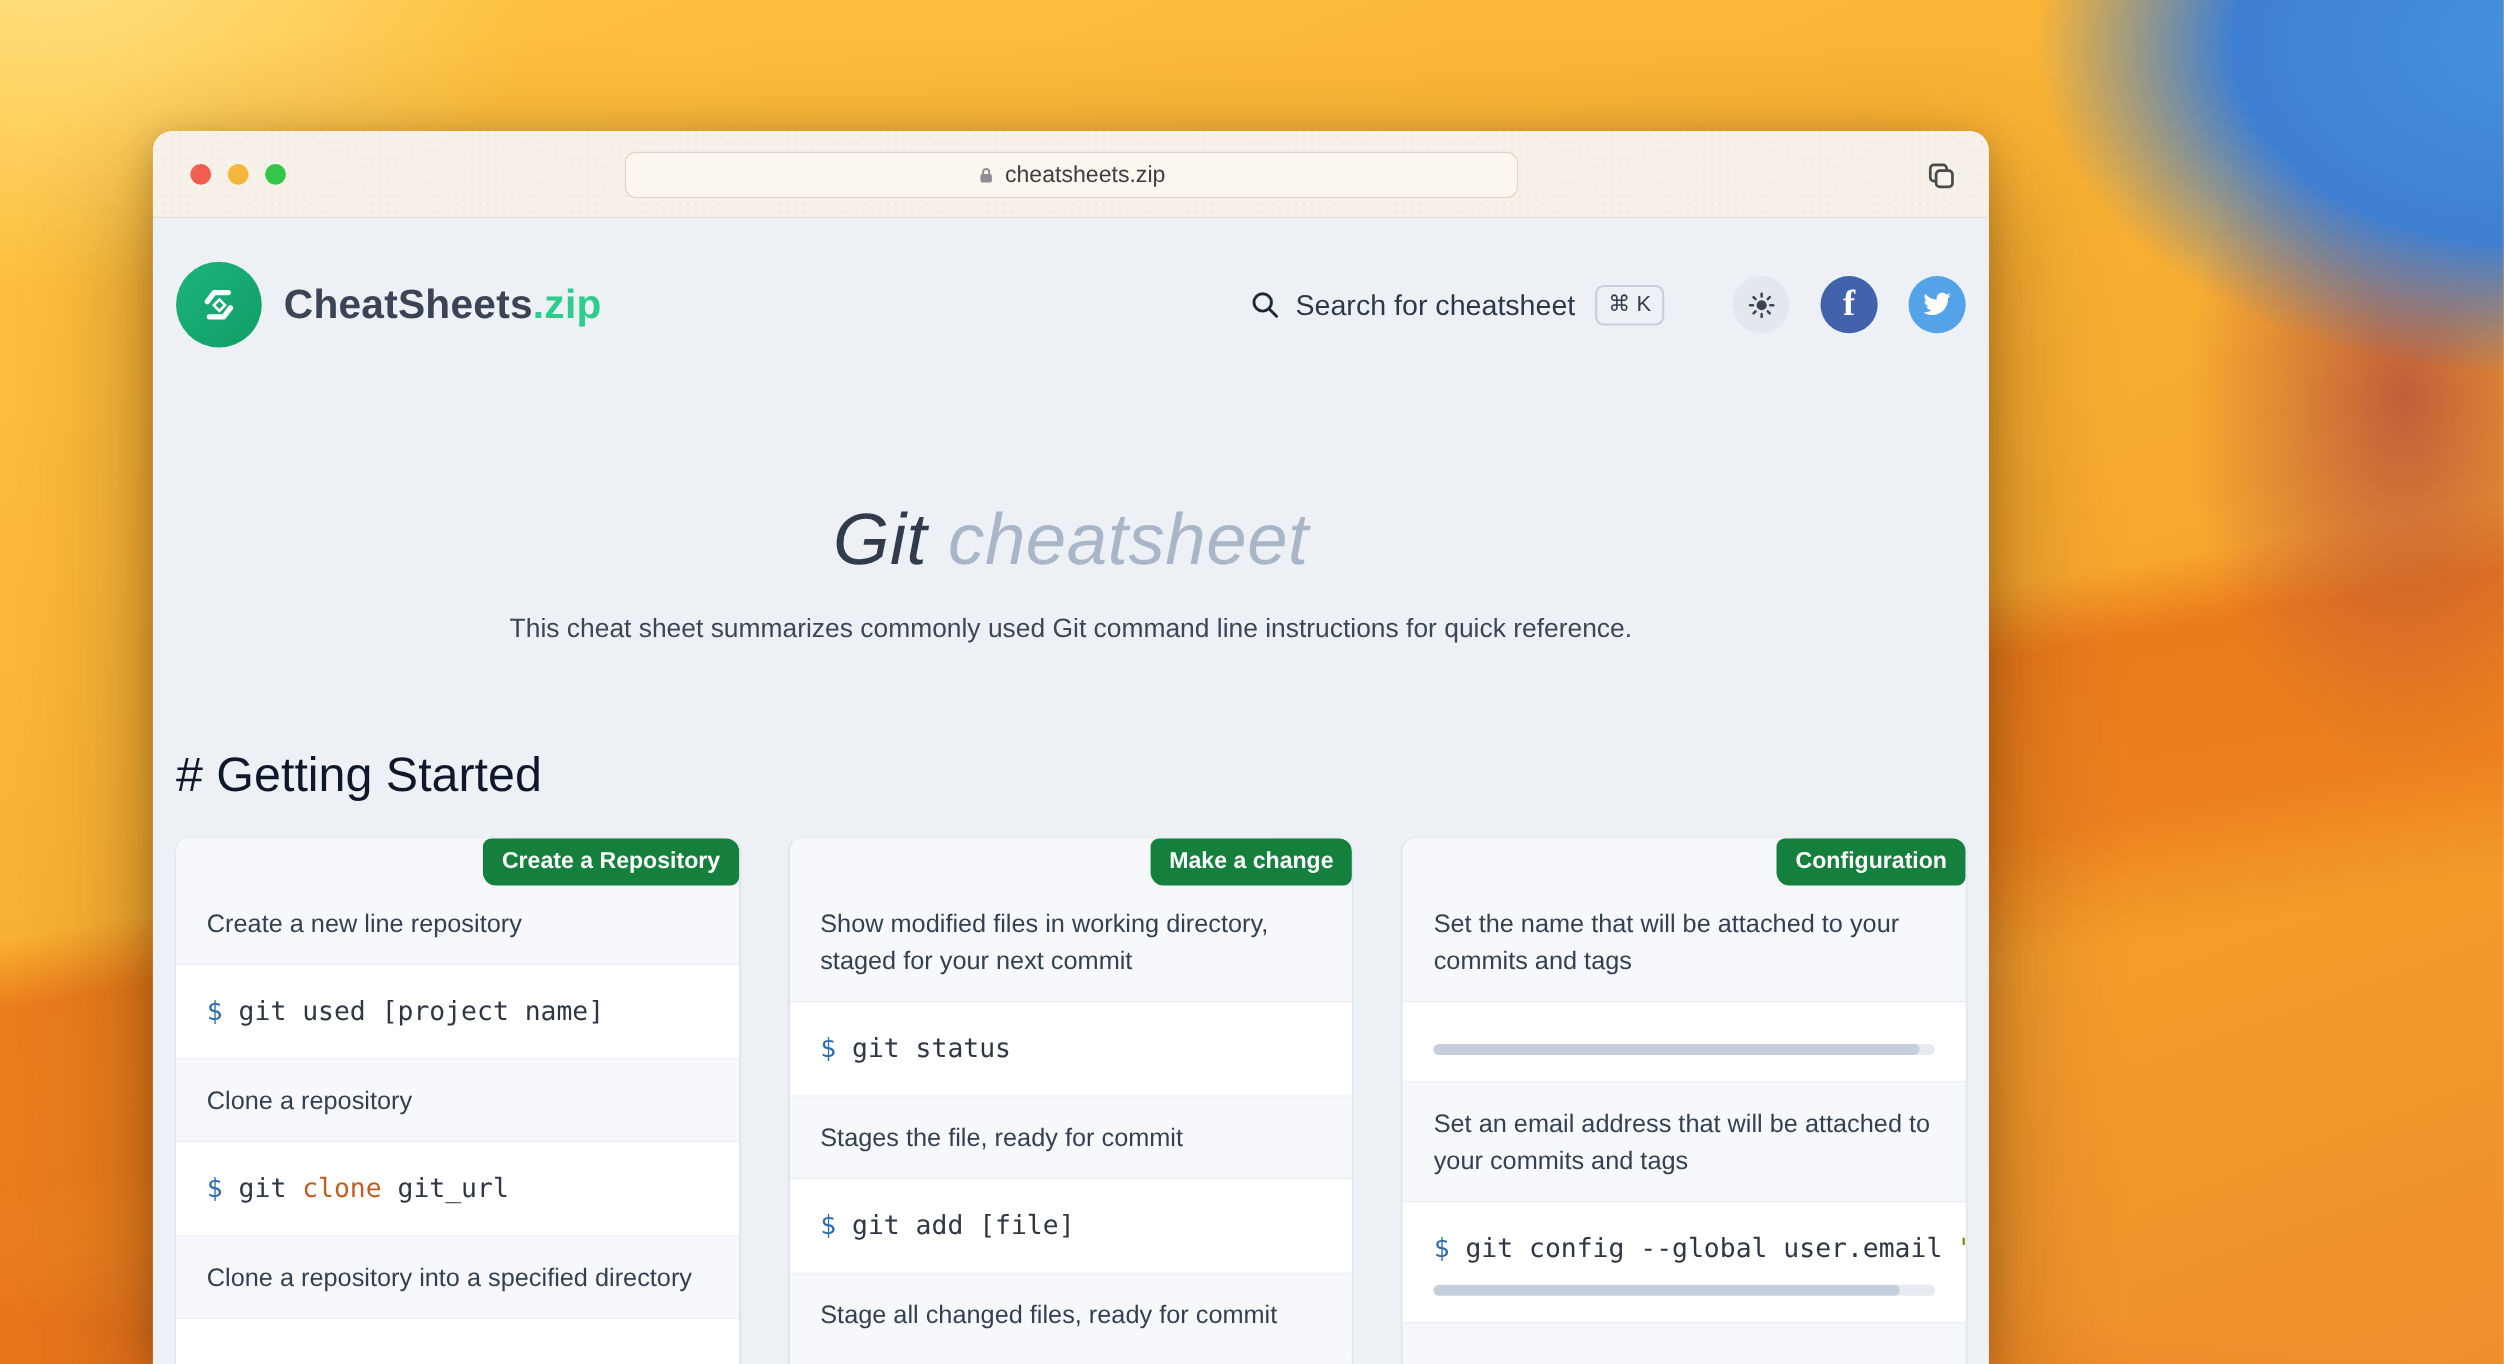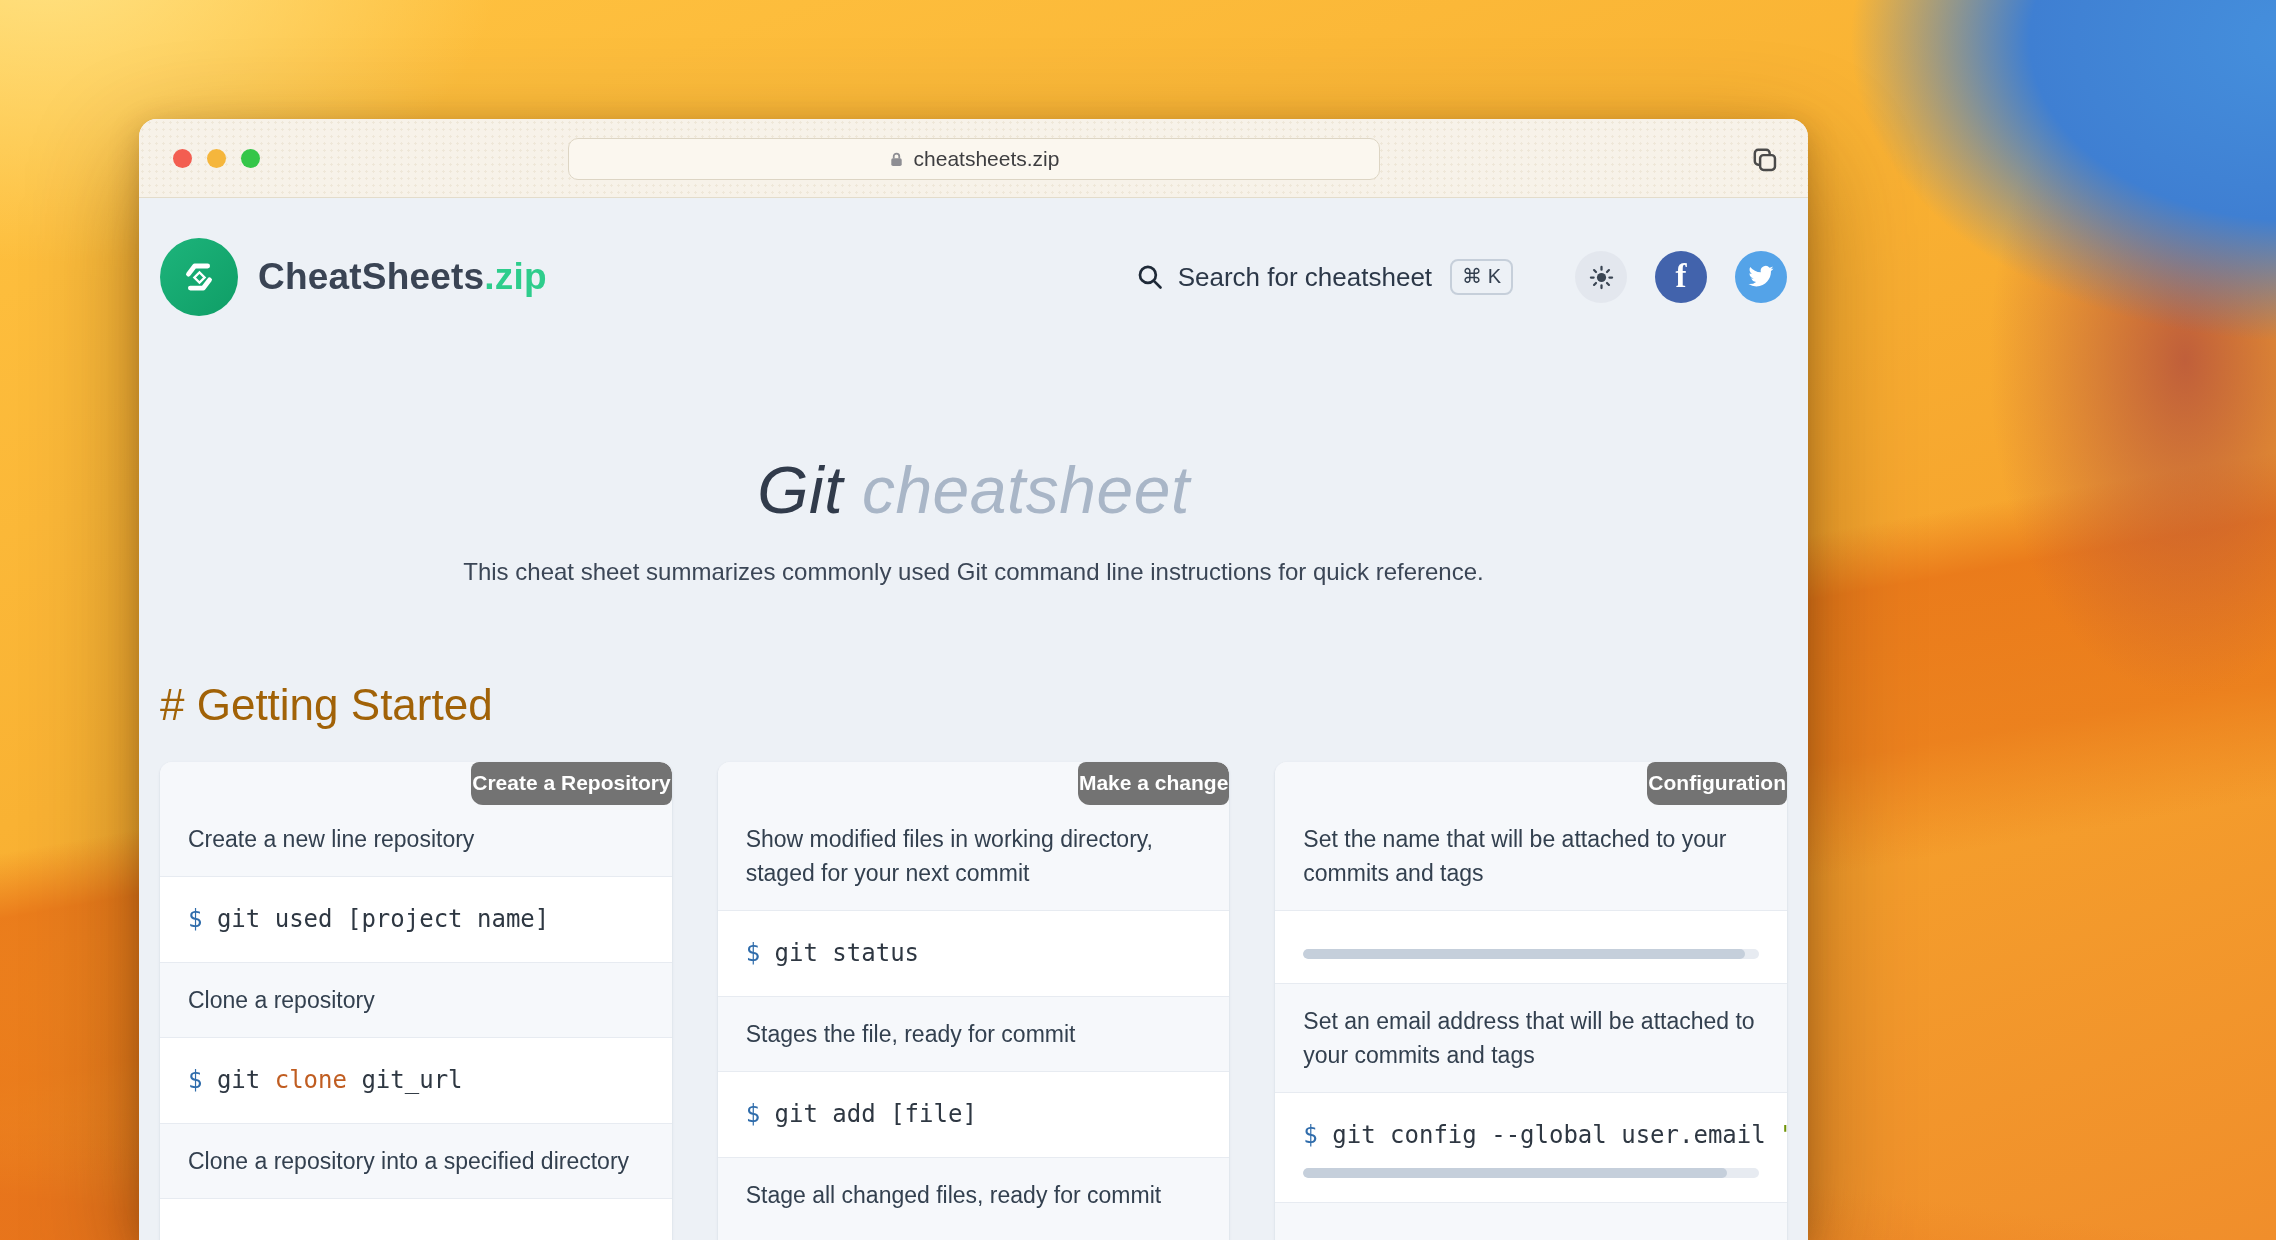--- a/index.html
+++ b/index.html
@@ -66,32 +66,32 @@
   .fb-btn { background:#4263ac; margin-left:28px; }
   .tw-btn { background:#54a3e8; margin-left:28px; }
   .fb-f { color:#fff; font-size:33px; font-weight:700; font-family:"Liberation Serif","DejaVu Serif",serif; margin-top:-2px; }
 
   .hero { margin-top:136px; text-align:center; }
   .hero-title { font-size:66px; font-weight:500; letter-spacing:.5px;font-style:italic; }
   .hero-title .em { color:#313b4b; }
   .hero-title .rest { color:#a9b6c7; }
   .hero-sub { margin-top:30px; font-size:24px; color:#3b4656; }
 
-  .section-heading { margin-top:94px; font-size:44px; font-weight:500; color:#a16207; }
+  .section-heading { margin-top:94px; font-size:44px; font-weight:500; color:#0f172a; }
 
   .cards { margin-top:32px; display:grid; grid-template-columns:repeat(3,1fr); gap:46px; }
   .card {
     position:relative; background:#f6f8fb; border-radius:12px; overflow:hidden;
     box-shadow:0 1px 3px rgba(40,60,90,.10), 0 1px 2px rgba(40,60,90,.06);
     padding-bottom:200px;
   }
   .badge {
     position:absolute; top:0; right:0; z-index:2;
-    background:#737373; color:#fff; font-size:21px; font-weight:700;
-    padding:9px 1px 10px; border-radius:8px 12px 8px 12px;
+    background:#15803d; color:#fff; font-size:21px; font-weight:700;
+    padding:9px 17px 10px; border-radius:8px 12px 8px 12px;
   }
   .row-desc { padding:20px 28px; font-size:23px; line-height:34px; color:#33404f; background:#f6f8fb; }
   .row-desc.first { padding-top:60px; }
   .row-cmd {
     padding:24px 28px; background:#ffffff;
     border-top:1px solid #e7ebf1; border-bottom:1px solid #e7ebf1;
     font-family:"DejaVu Sans Mono","Liberation Mono",monospace;
     font-size:24px; line-height:37px; color:#2e3742;
     white-space:nowrap; overflow:hidden; cursor:pointer;
   }

